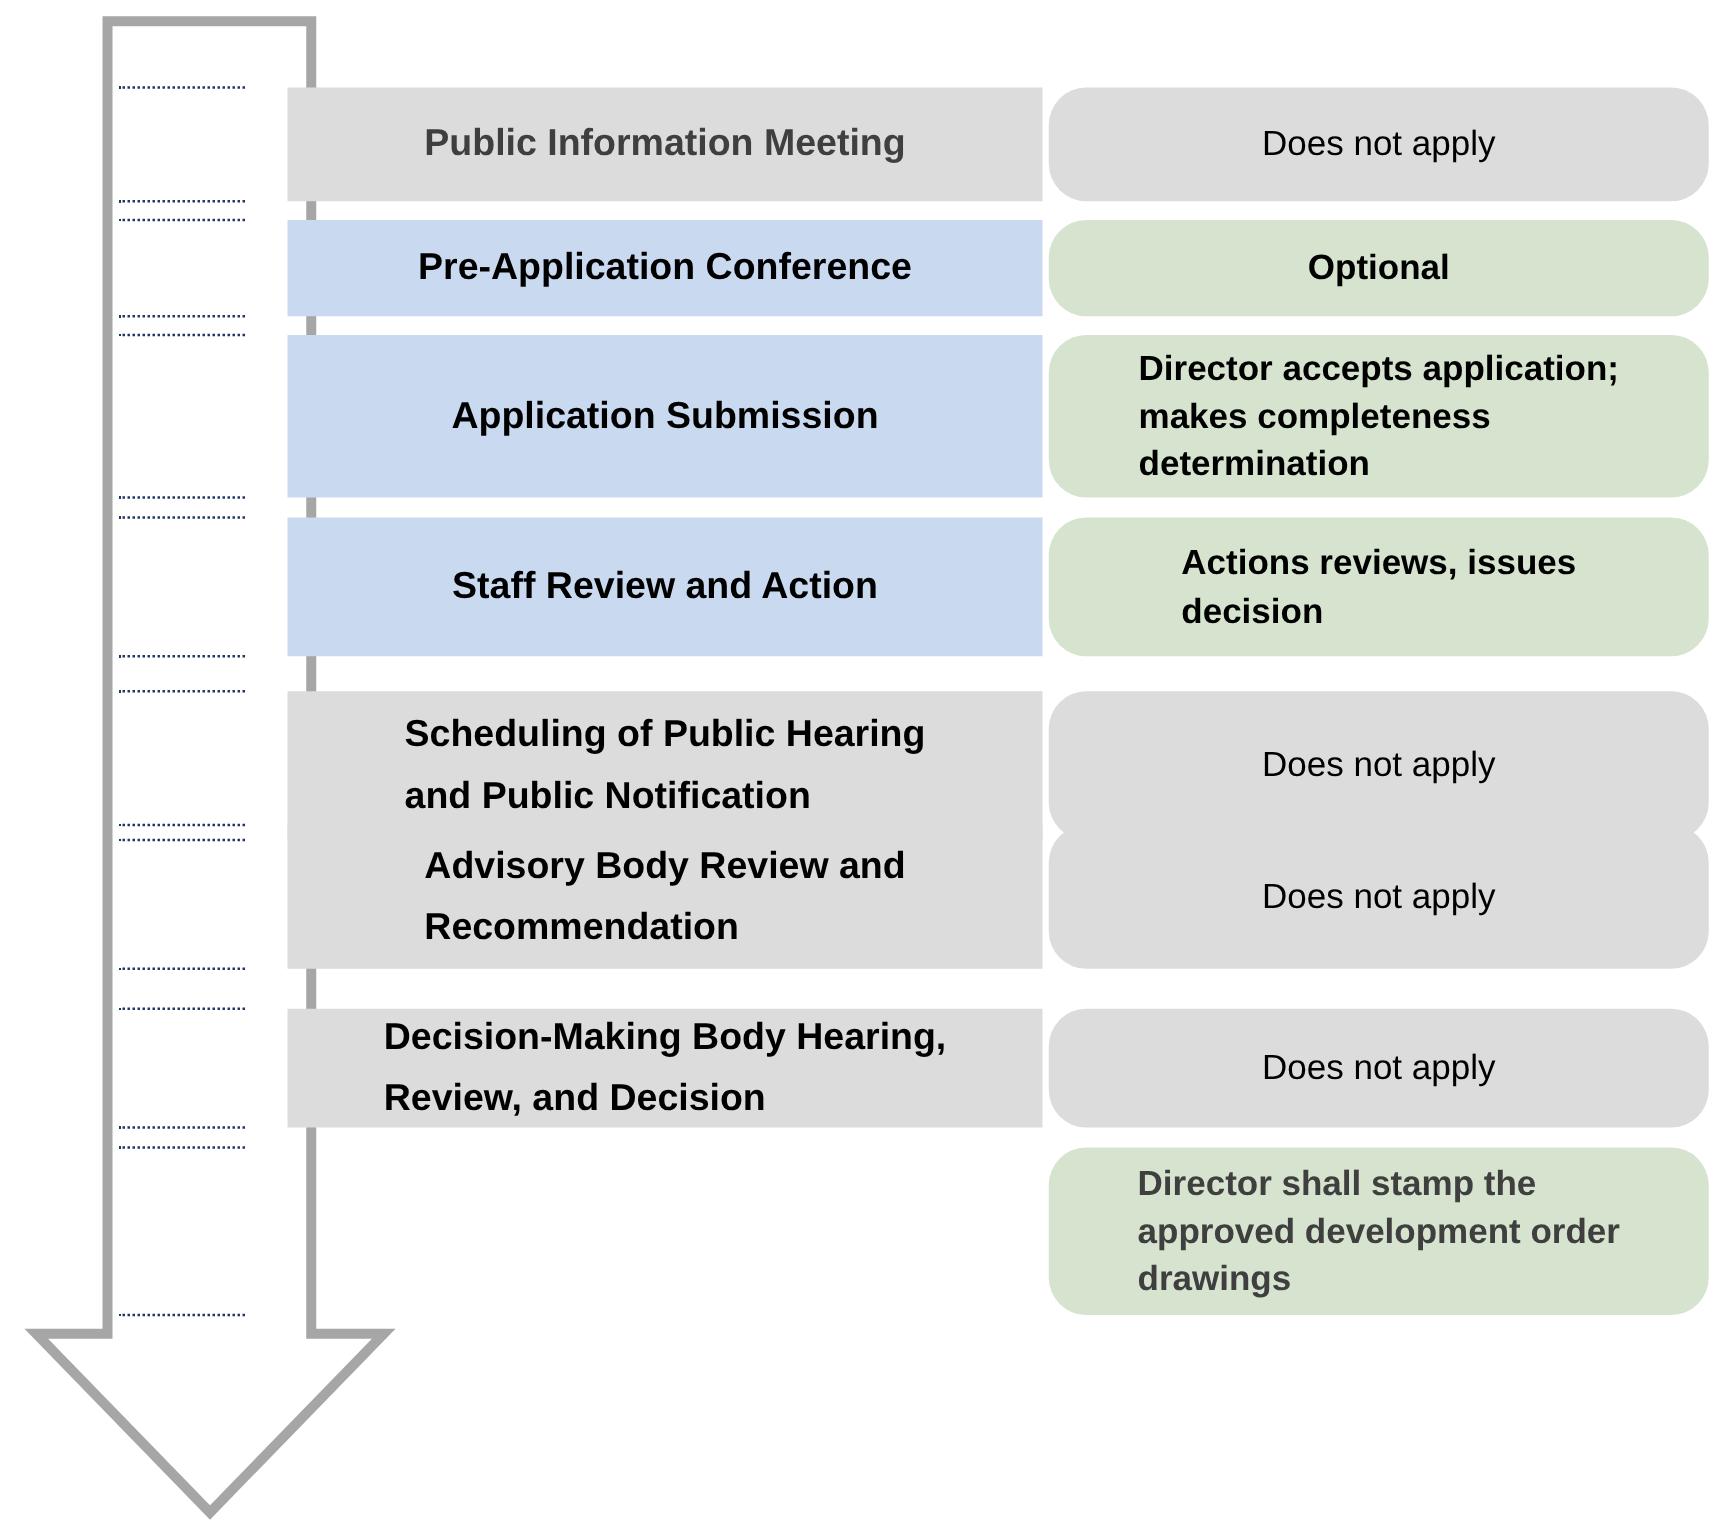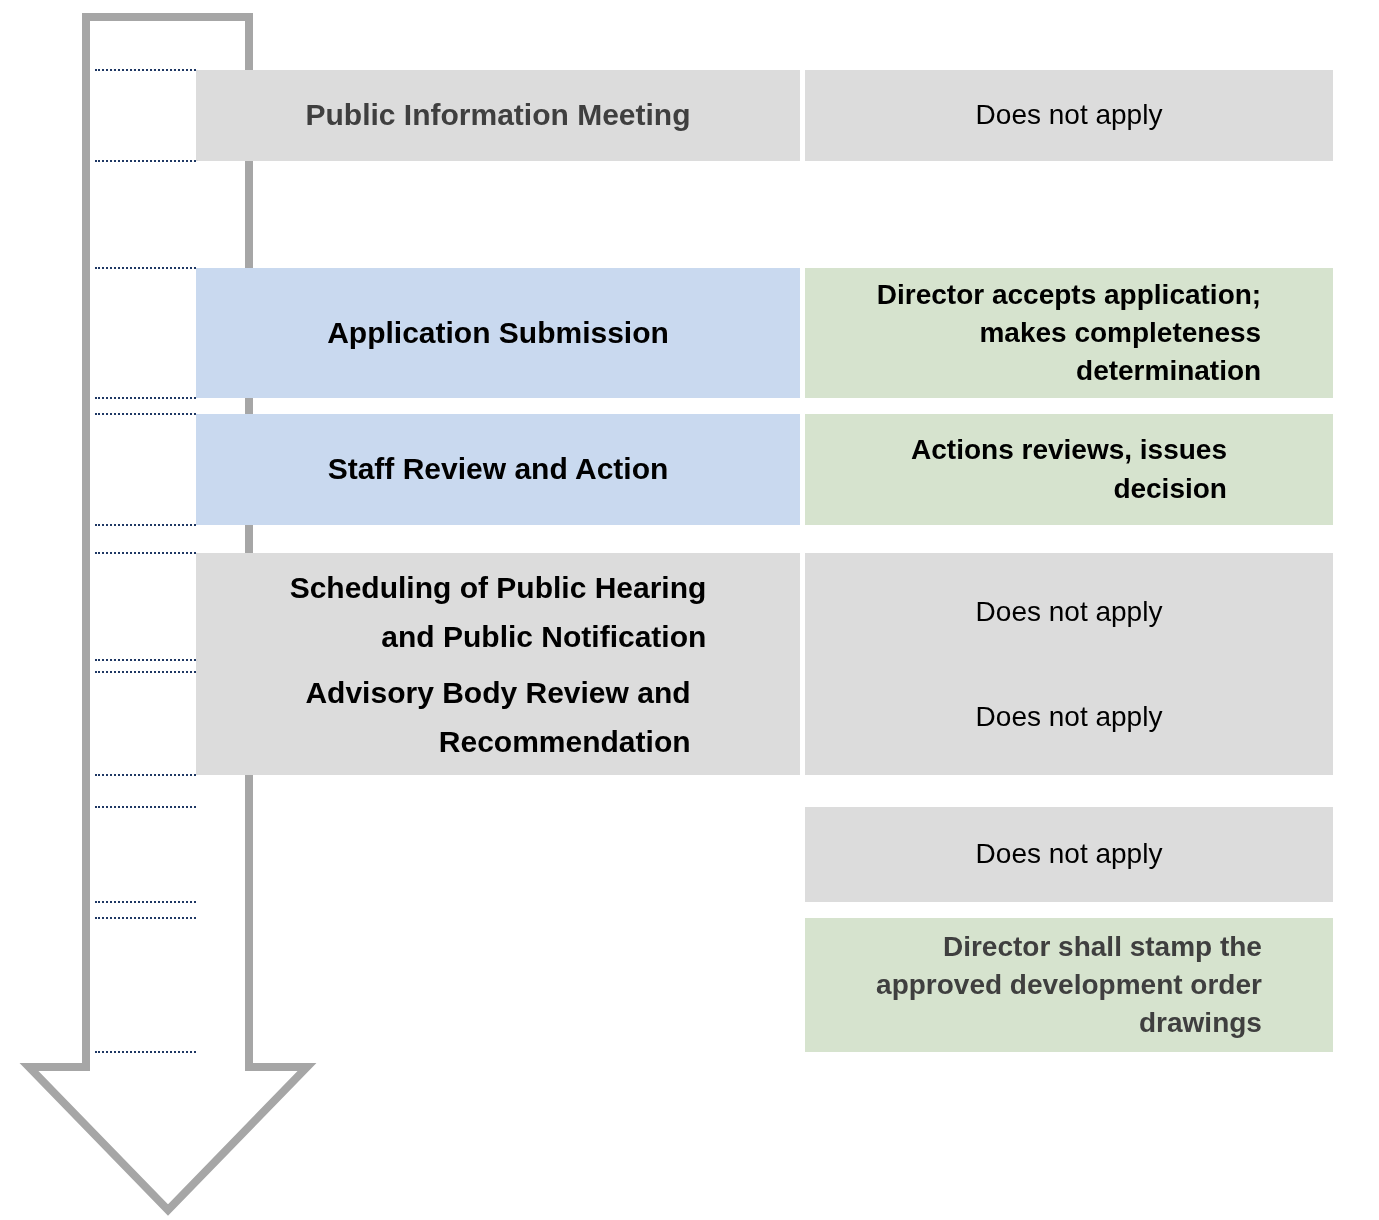--- a/index.html
+++ b/index.html
@@ -14,29 +14,29 @@
   .row{position:absolute;left:95px;width:1238px;z-index:2;}
   .dotline{
     position:absolute;left:0;width:101px;height:0;
     border-top:2px dotted var(--boundary-line,#1f3864);
   }
   .dotline.t{top:-1px;}
   .dotline.b{bottom:-1px;}
   .cell{
     position:absolute;top:0;bottom:0;
     display:flex;align-items:center;justify-content:center;
-    text-align:right;white-space:pre-line;
+    text-align:left;white-space:pre-line;margin-left:34px;
   }
   .step{
     left:101px;width:604px;
     font-size:30px;font-weight:bold;line-height:1.62;color:#000000;
   }
   .detail{
     left:710px;width:528px;
-    font-size:28px;font-weight:bold;line-height:1.36;color:#000000;
+    font-size:28px;font-weight:bold;line-height:1.36;color:#000000;border-radius:30px;
   }
   .v-gray{background:var(--inactive-bg,#dcdcdc);}
   .v-blue{background:var(--step-active-bg,#c9d9ef);}
   .v-green{background:var(--detail-active-bg,#d6e3ce);}
   .t-dim{color:var(--muted-text,#3f3f3f);}
   .detail.t-plain{font-weight:400;color:#000000;}
 </style>
 </head>
 <body>
 
@@ -46,20 +46,26 @@
     <polygon points="86,17 249,17 249,1067 307,1067 168,1210 29,1067 86,1067" fill="#ffffff" stroke="#a6a6a6" stroke-width="8"></polygon>
   </svg>
 
   <div class="row" style="top:70px;height:91px">
     <div class="dotline t"></div>
     <div class="dotline b"></div>
     <div class="cell step v-gray t-dim">Public Information Meeting</div>
     <div class="cell detail v-gray t-plain">Does not apply</div>
   </div>
 
+  <div class="row" style="top:176px;height:77px">
+    <div class="dotline t"></div>
+    <div class="dotline b"></div>
+    <div class="cell step v-blue">Pre-Application Conference</div>
+    <div class="cell detail v-green">Optional</div>
+  </div>
 
   <div class="row" style="top:268px;height:130px">
     <div class="dotline t"></div>
     <div class="dotline b"></div>
     <div class="cell detail v-green">Director accepts application;
 makes completeness
 determination</div>
     <div class="cell step v-blue">Application Submission</div>
   </div>
 
@@ -83,20 +89,22 @@
     <div class="dotline t"></div>
     <div class="dotline b"></div>
     <div class="cell step v-gray">Advisory Body Review and
 Recommendation</div>
     <div class="cell detail v-gray t-plain">Does not apply</div>
   </div>
 
   <div class="row" style="top:807px;height:95px">
     <div class="dotline t"></div>
     <div class="dotline b"></div>
+    <div class="cell step v-gray">Decision-Making Body Hearing,
+Review, and Decision</div>
     <div class="cell detail v-gray t-plain">Does not apply</div>
   </div>
 
   <div class="row" style="top:918px;height:134px">
     <div class="dotline t"></div>
     <div class="dotline b"></div>
     <div class="cell detail v-green t-dim">Director shall stamp the
 approved development order
 drawings</div>
   </div>

